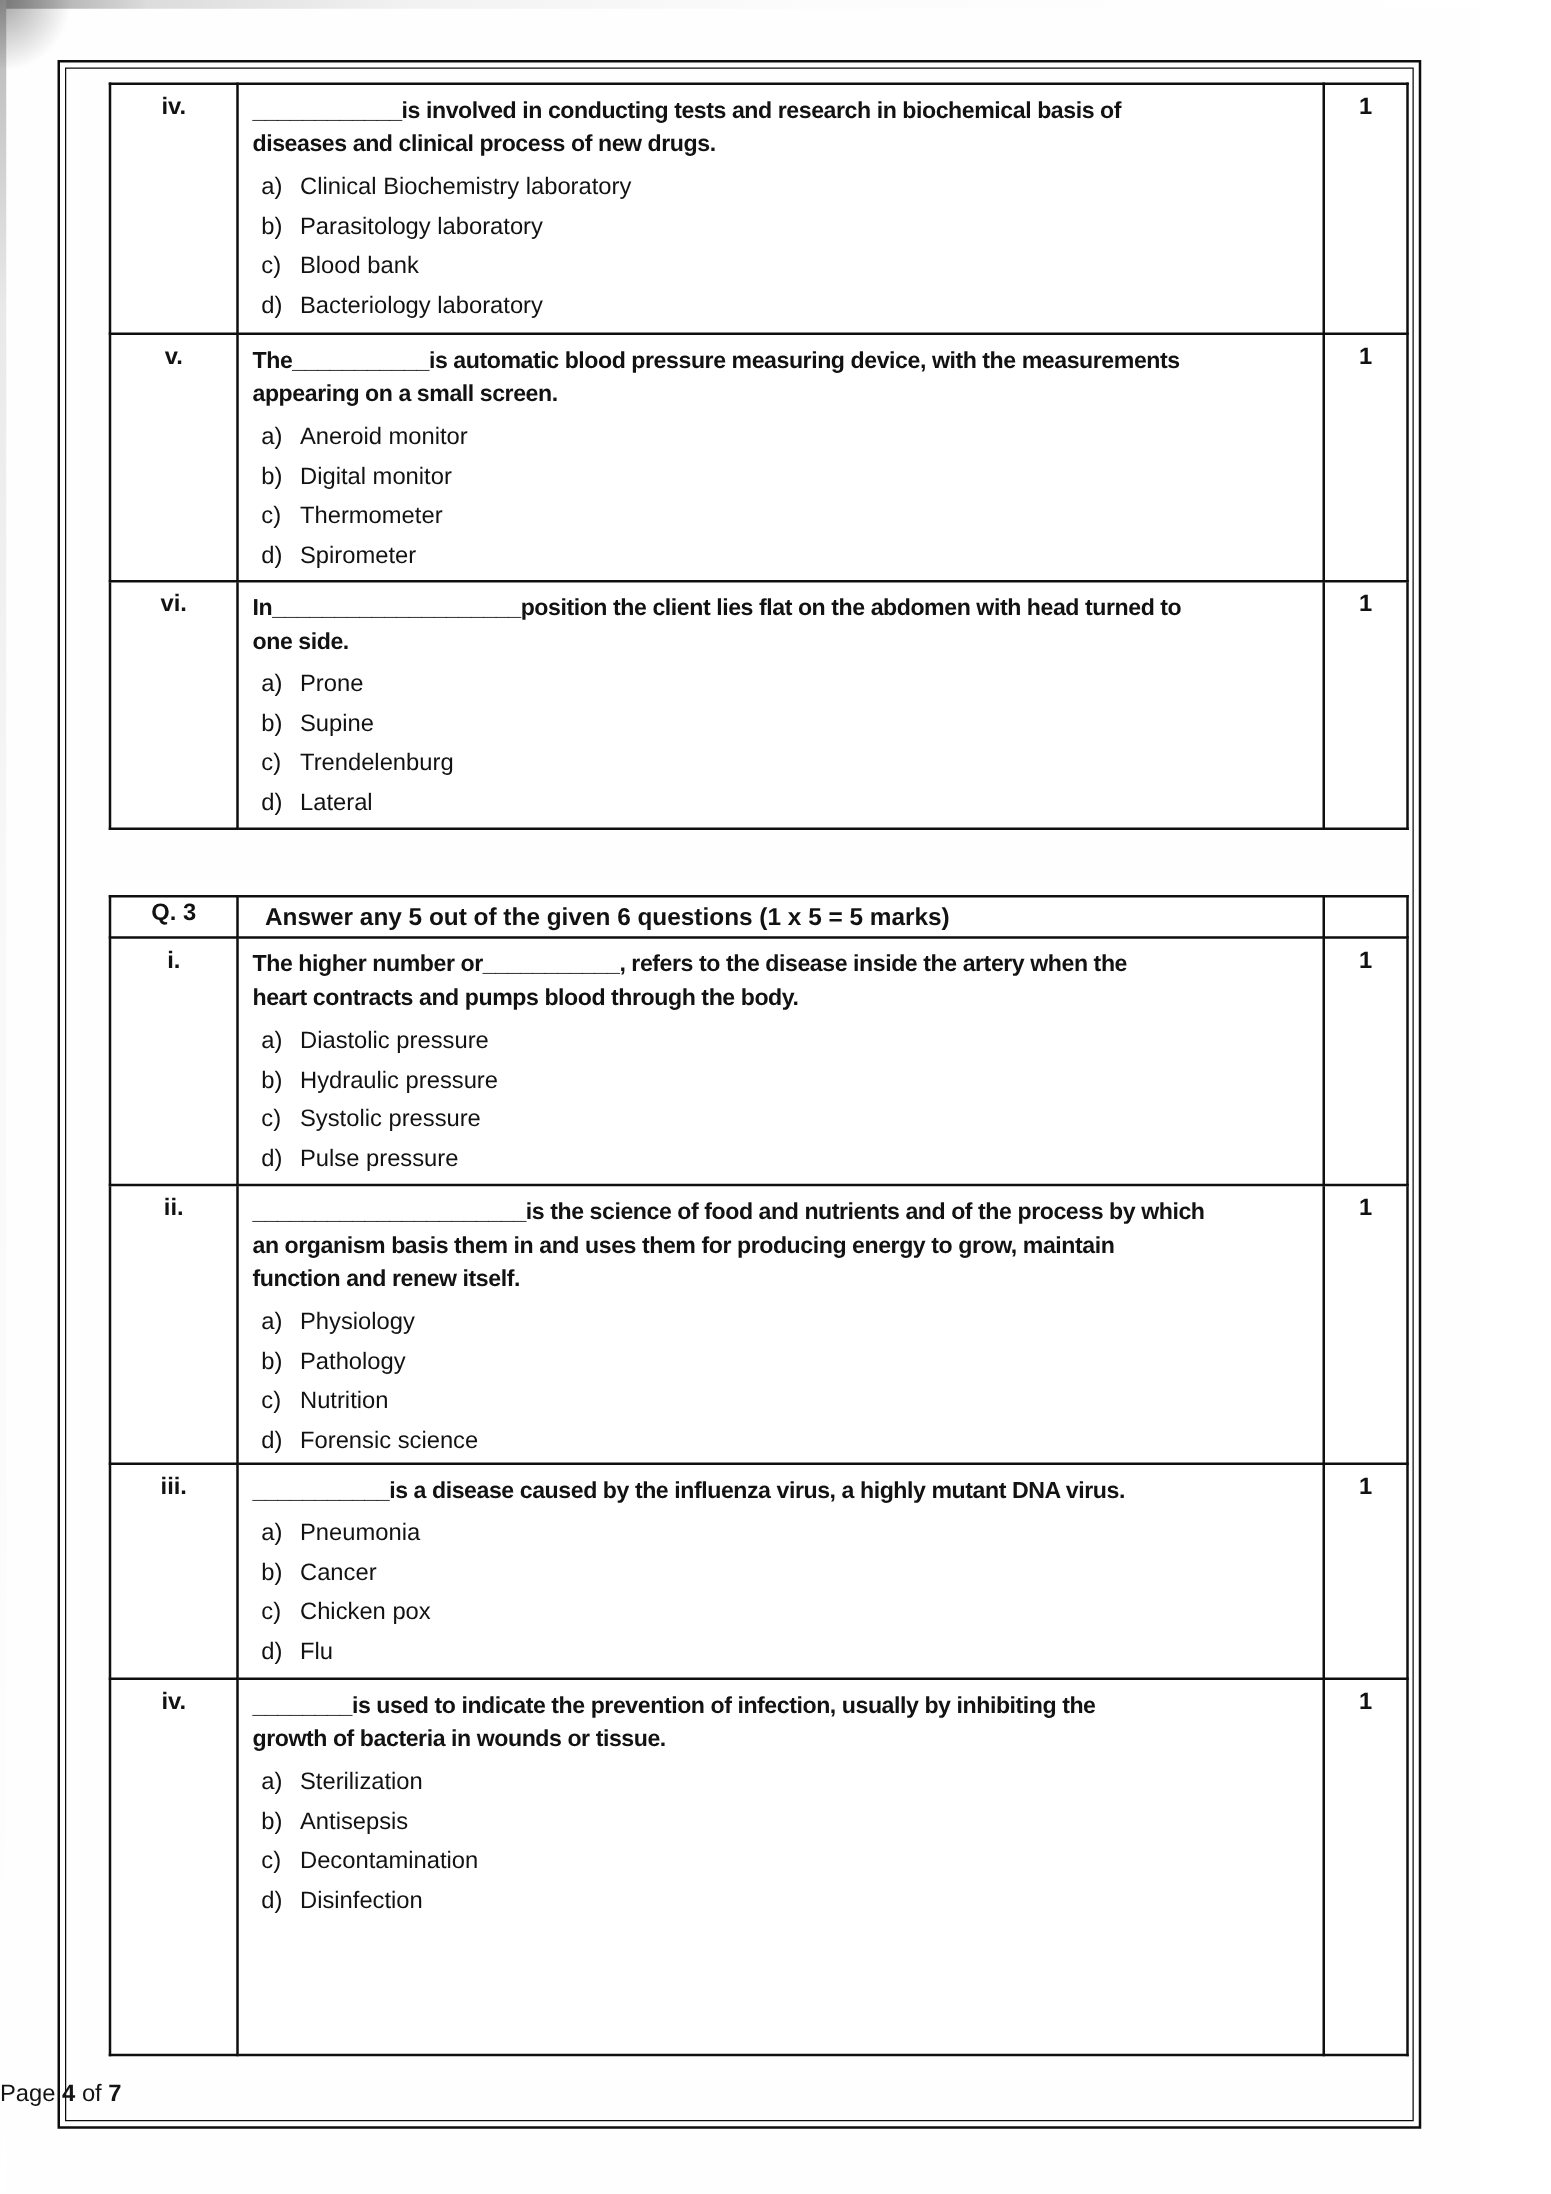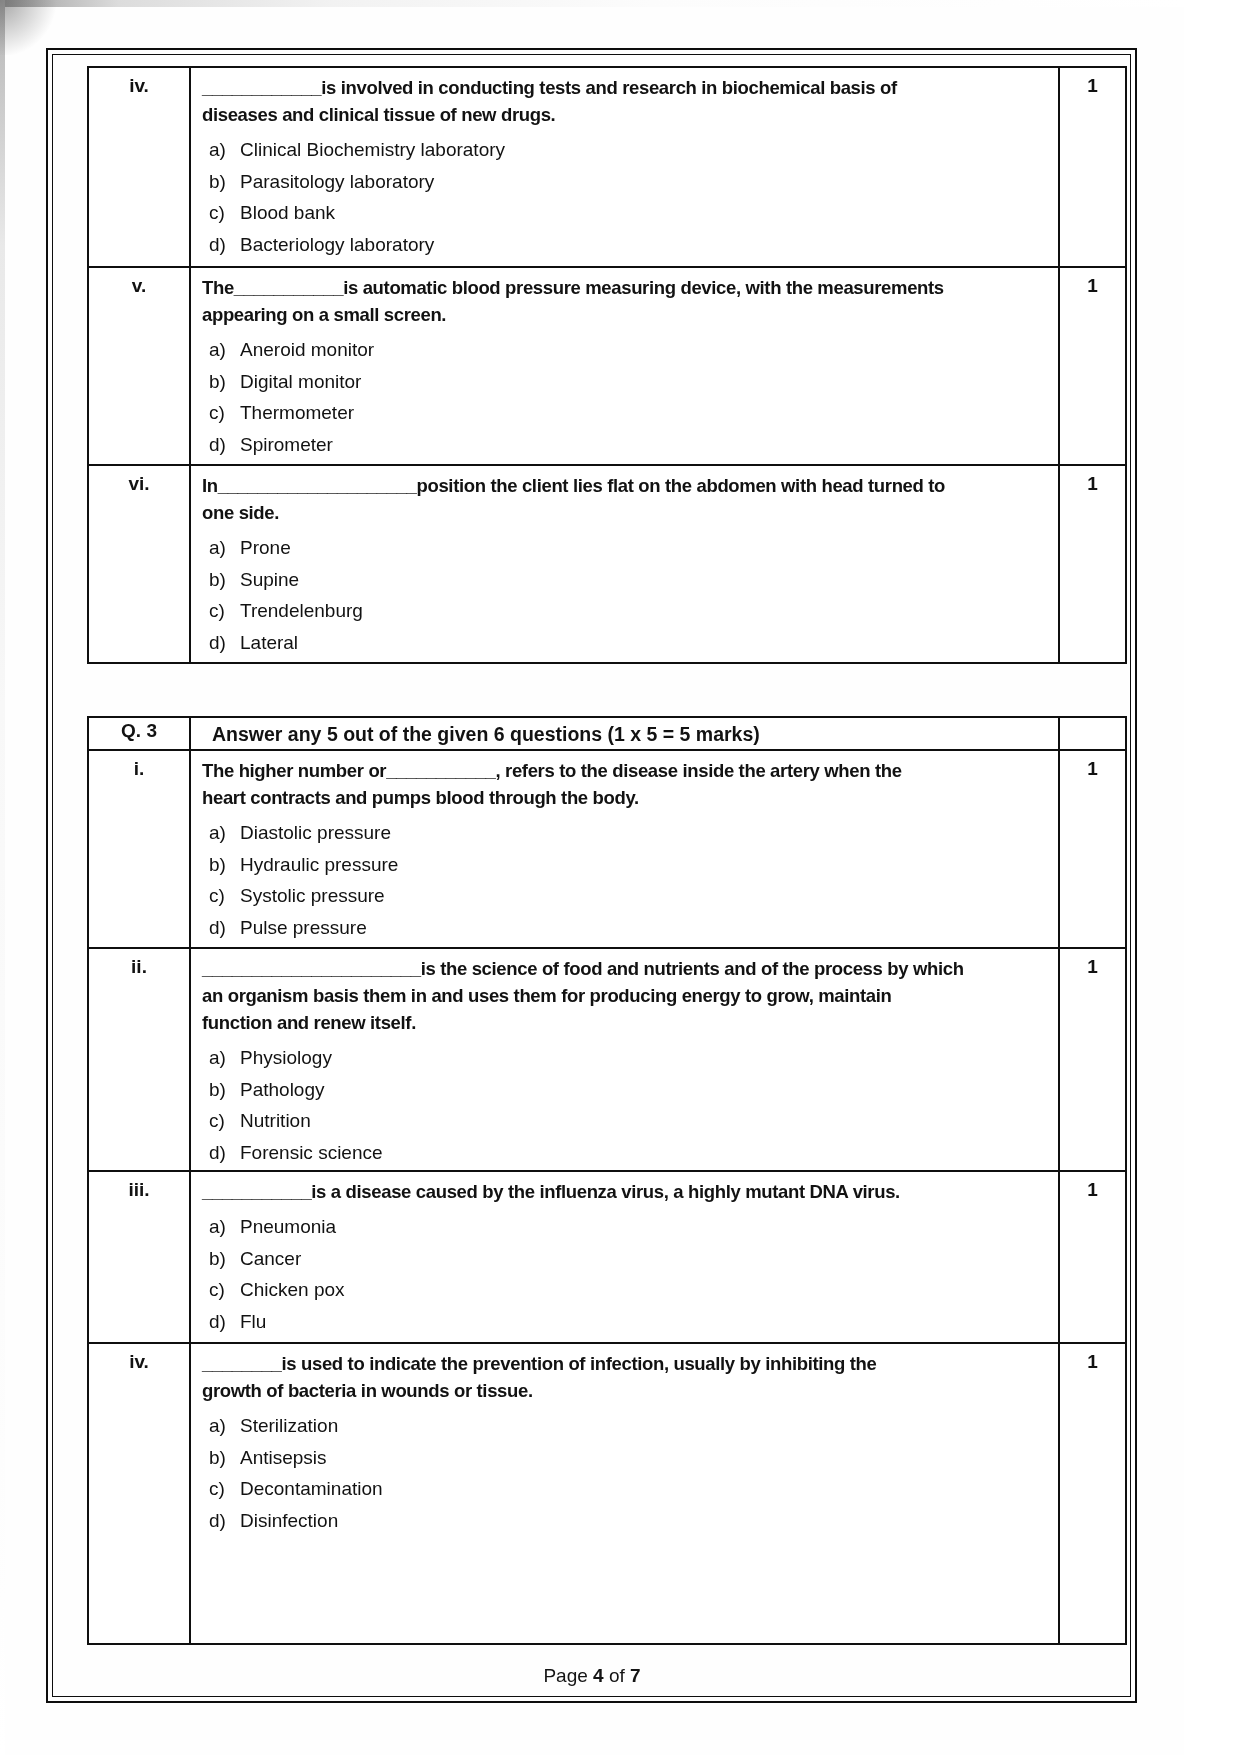--- a/index.html
+++ b/index.html
@@ -34,21 +34,21 @@
   .markcell{text-align:center;font-weight:bold;font-size:19px;padding-top:7px;}
   .qcell{padding:6px 2px 0 11px;margin-top:32px;}
   .qline{font-weight:bold;font-size:18.5px;line-height:27px;letter-spacing:-0.35px;white-space:nowrap;}
   .opts{margin-top:6px;}
   .opt{display:flex;font-size:19px;line-height:31.5px;white-space:nowrap;}
   .ol{flex:0 0 auto;width:31px;margin-left:7px;}
   .ot{flex:0 0 auto;}
   .hdrtitle{font-weight:bold;font-size:19.5px;line-height:29px;padding:2px 0 0 21px;white-space:nowrap;}
   .hdrnum{padding-top:2px;}
 
-  .footer{position:absolute;top:1665px;left:0;width:100%;text-align:center;font-size:19px;color:#141414;}
+  .footer{position:absolute;top:1665px;left:0;width:100%;text-align:left;font-size:19px;color:#141414;}
   .footer b{font-weight:bold;}
 </style>
 </head>
 <body>
 
 <div class="page">
 
   <div class="scan-top"></div>
   <div class="scan-left"></div>
   <div class="scan-corner"></div>
@@ -60,21 +60,21 @@
     <colgroup>
         <col class="c-num">
         <col class="c-q">
         <col class="c-m">
       </colgroup>
     <tbody>
       <tr style="height:200px">
         <td class="numcell">iv.</td>
         <td class="qcell">
           <div class="qline">____________is involved in conducting tests and research in biochemical basis of</div>
-          <div class="qline">diseases and clinical tissue of new drugs.</div>
+          <div class="qline">diseases and clinical process of new drugs.</div>
           <div class="opts">
             <div class="opt">
                 <span class="ol">a)</span>
                 <span class="ot">Clinical Biochemistry laboratory</span>
               </div>
             <div class="opt">
                 <span class="ol">b)</span>
                 <span class="ot">Parasitology laboratory</span>
               </div>
             <div class="opt">

